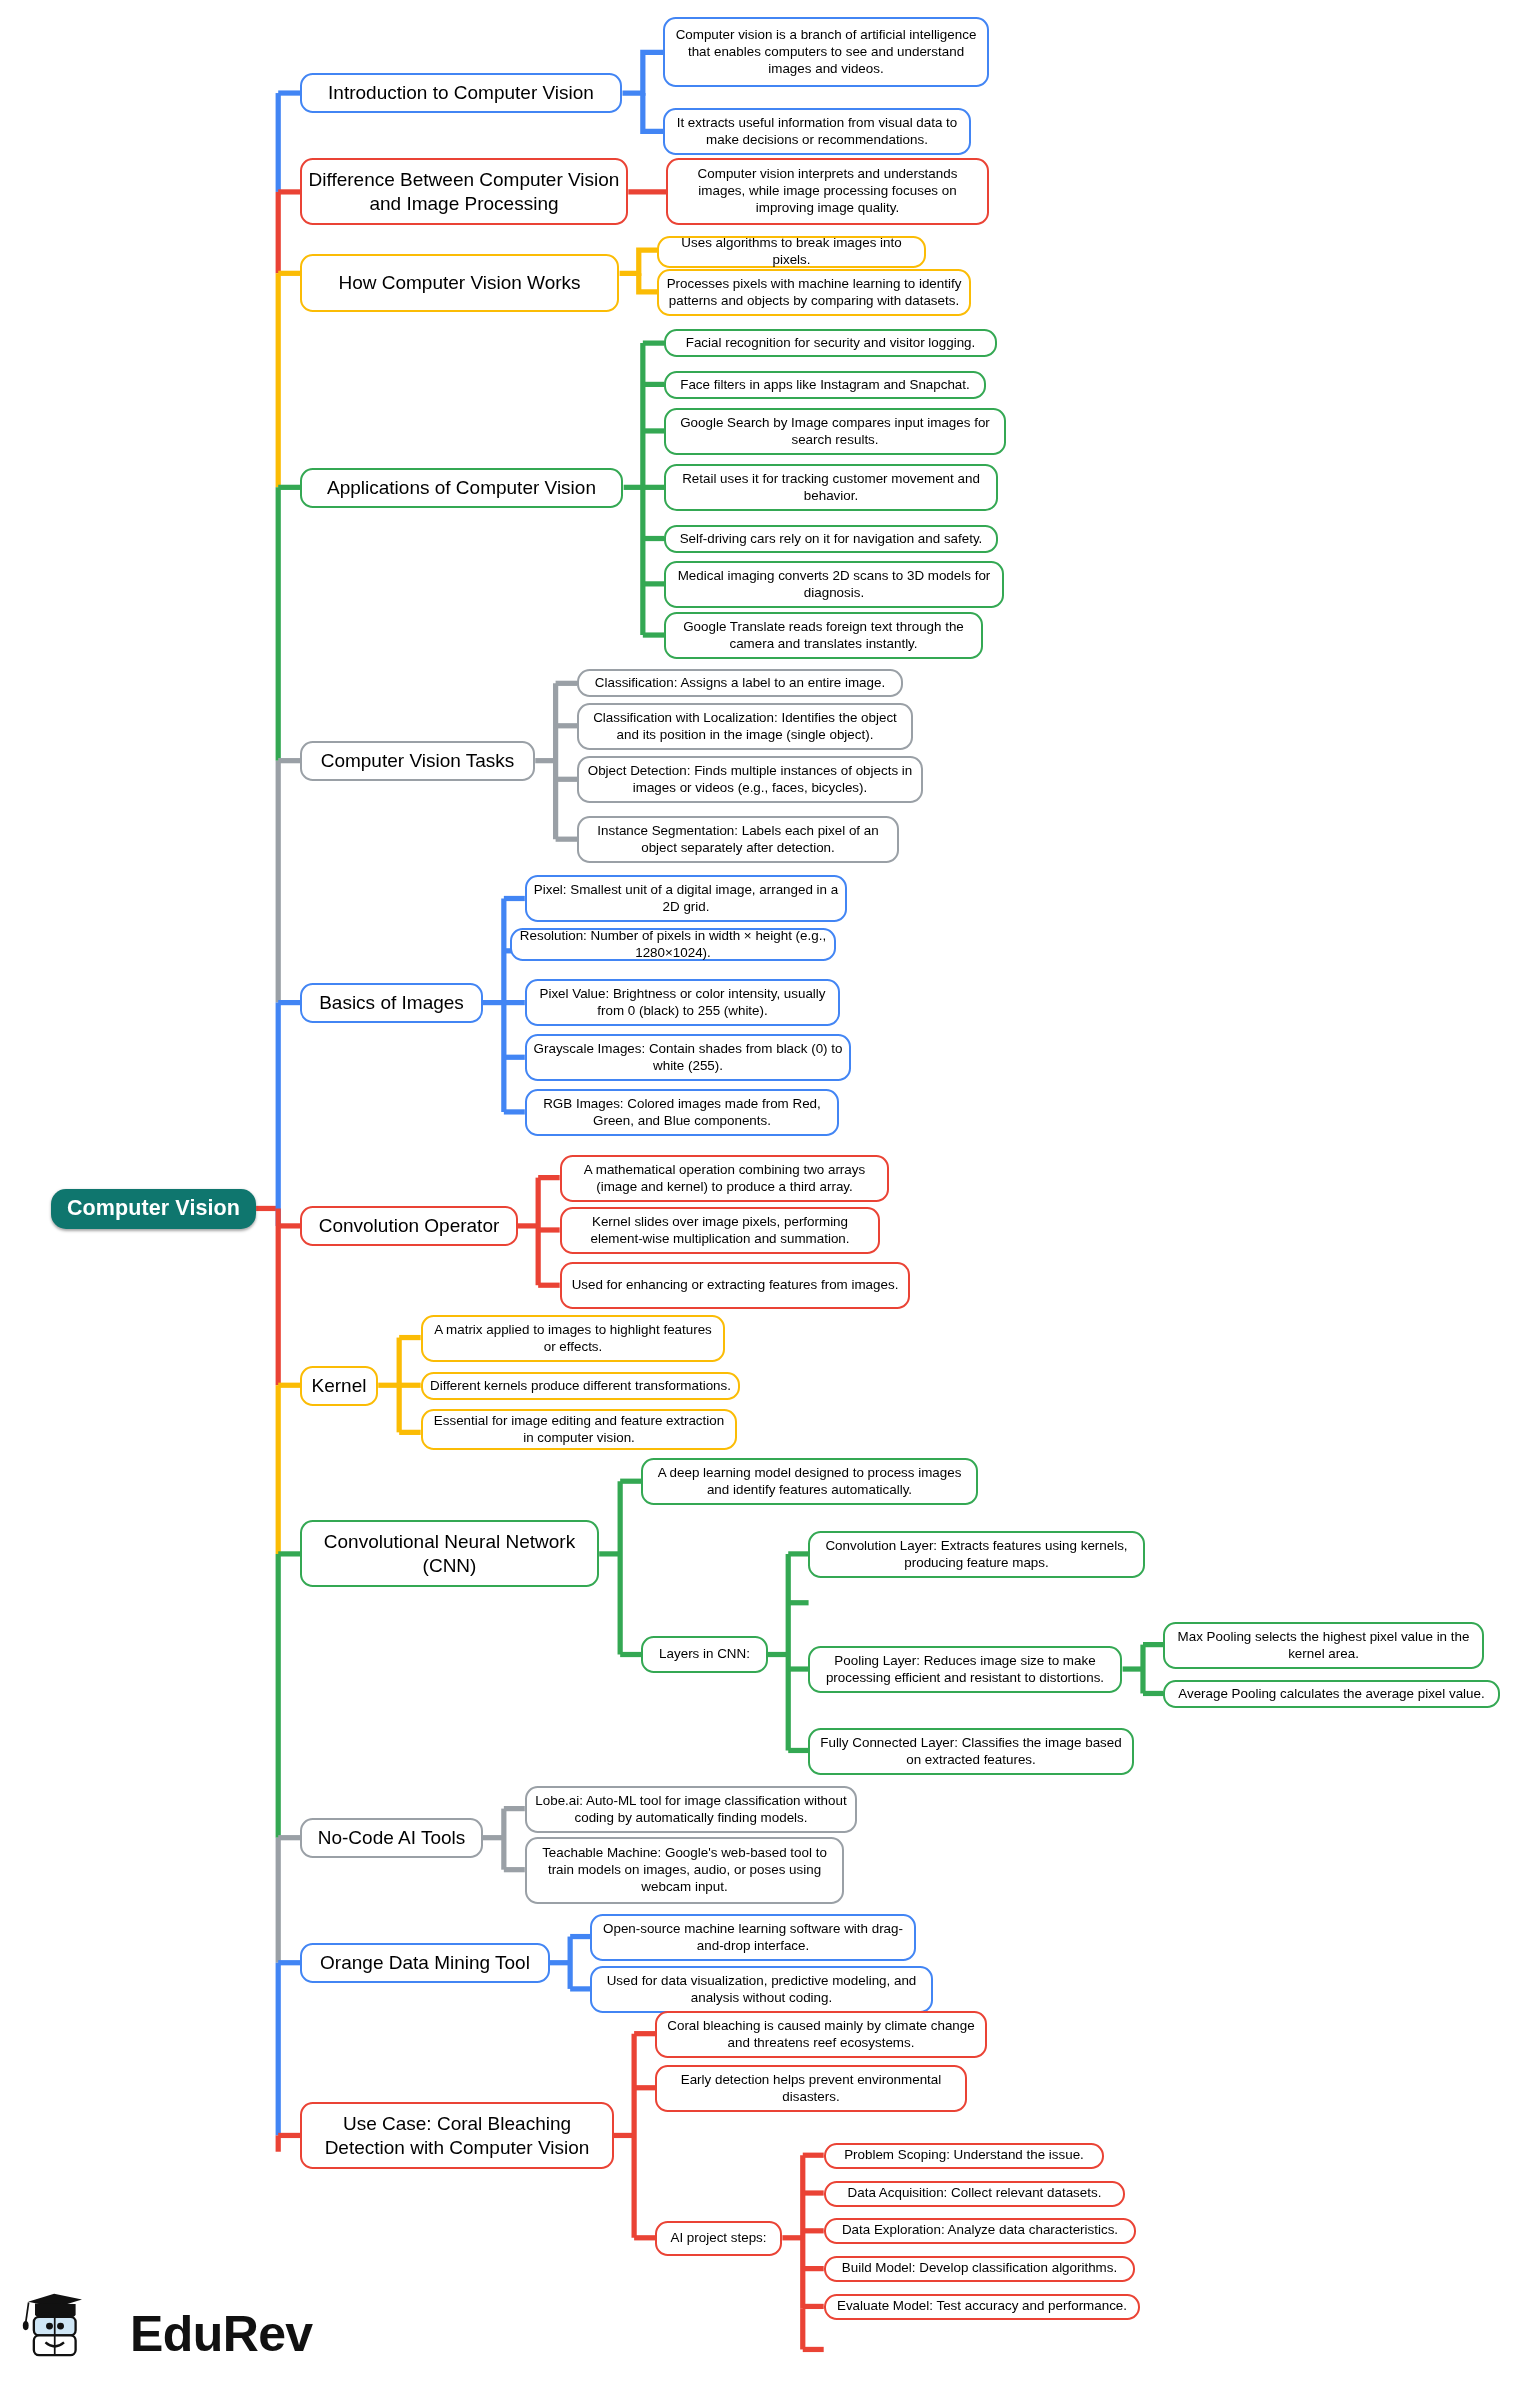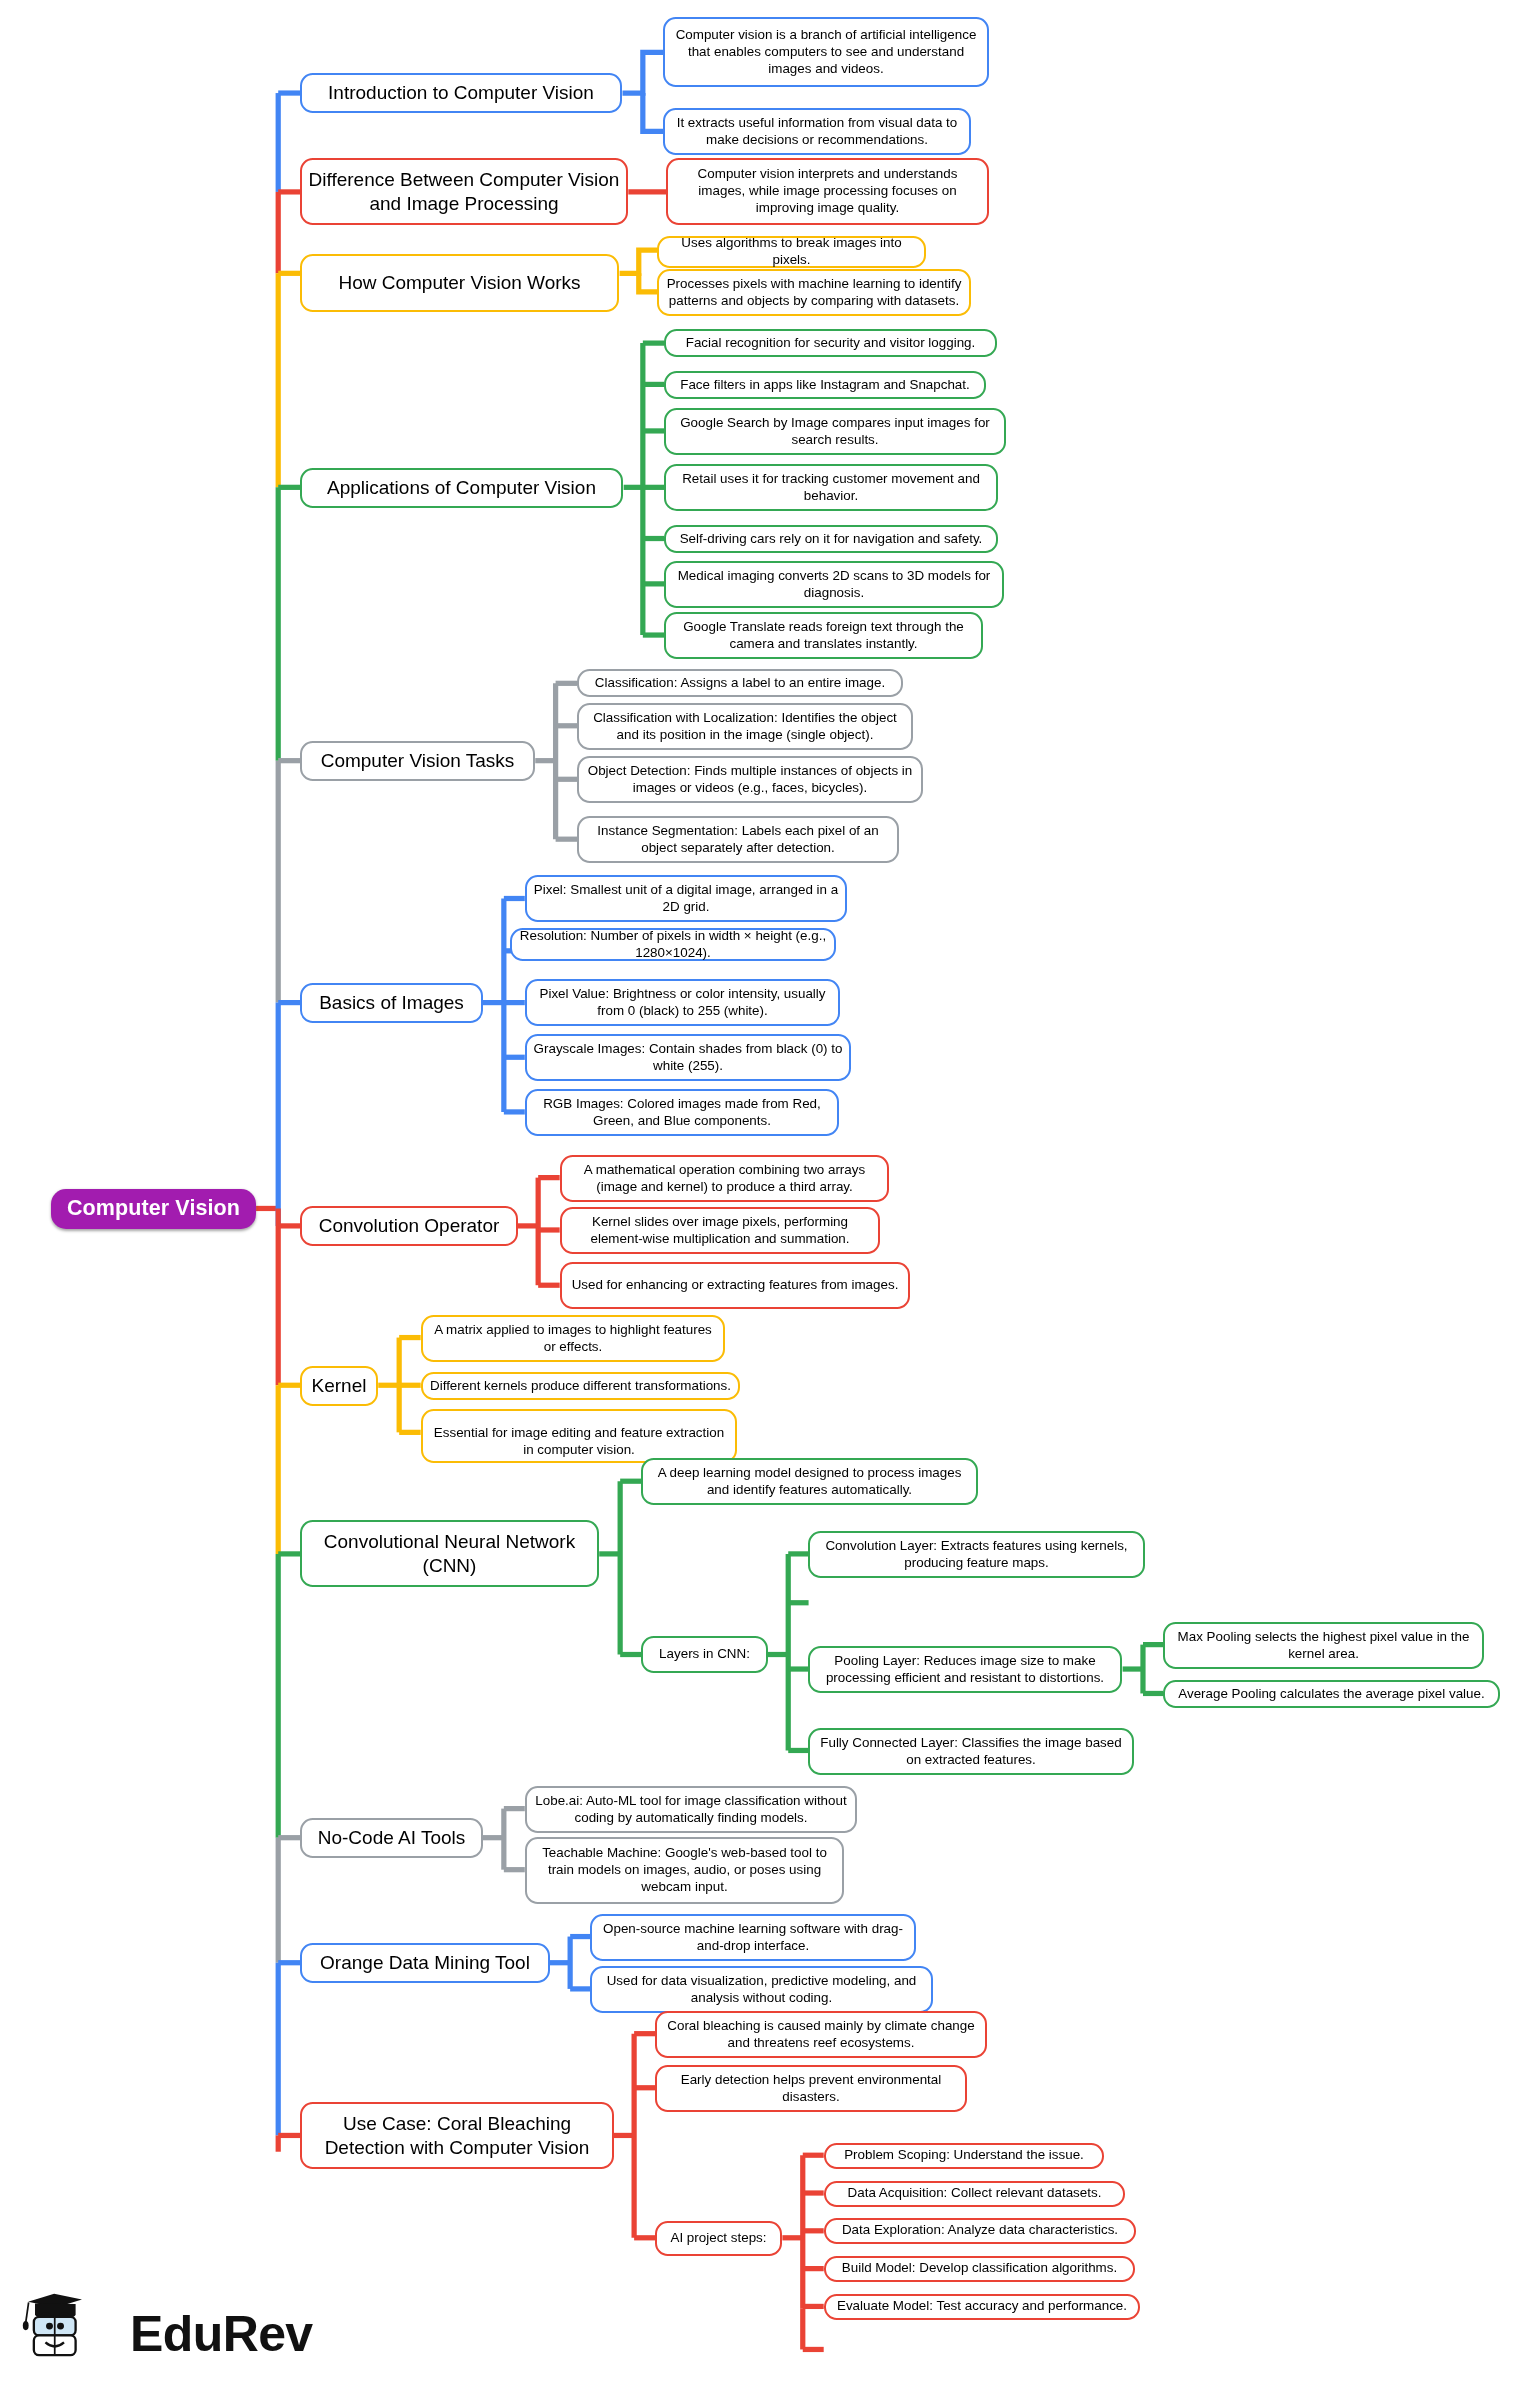--- a/index.html
+++ b/index.html
@@ -19,21 +19,21 @@
     background:#fff;
     border-style:solid;
     border-radius:12.8px;
     display:flex; align-items:center; justify-content:center;
     text-align:center;
     color:#000;
     line-height:1.26;
     padding:2.3px 5.8px;
   }
   .root {
-    background:#a21caf; color:#fff; border:none; border-radius:15px;
+    background:#0f766e; color:#fff; border:none; border-radius:15px;
     font-weight:bold; font-size:21.5px; letter-spacing:0.1px;
     box-shadow:0 1.2px 2.9px rgba(0,0,0,.35);
   }
   .lvl1 { border-width:2.9px; font-size:19px; }
   .lvl2 { border-width:2.9px; font-size:13.4px; }
   .lvl3 { border-width:2.9px; font-size:13.4px; }
 
   .c-blue   { border-color:#4285F4; }
   .c-red    { border-color:#EA4335; }
   .c-yellow { border-color:#FBBC05; }
@@ -302,21 +302,21 @@
   <div class="node lvl2 c-red" style="left:560px; top:1262px; width:350px; height:47px;">
     <span>Used for enhancing or extracting features from images.</span>
   </div>
 
   <div class="node lvl2 c-yellow" style="left:421px; top:1315px; width:304px; height:47px;">
     <span>A matrix applied to images to highlight features or effects.</span>
   </div>
   <div class="node lvl2 c-yellow" style="left:421px; top:1372px; width:319px; height:28px;">
     <span>Different kernels produce different transformations.</span>
   </div>
-  <div class="node lvl2 c-yellow" style="left:421px; top:1409px; width:316px; height:54px;align-items:flex-end;">
+  <div class="node lvl2 c-yellow" style="left:421px; top:1409px; width:316px; height:41px;">
     <span>Essential for image editing and feature extraction in computer vision.</span>
   </div>
 
   <div class="node lvl2 c-green" style="left:641px; top:1458px; width:337px; height:47px;">
     <span>A deep learning model designed to process images and identify features automatically.</span>
   </div>
   <div class="node lvl3 c-green" style="left:641px; top:1636px; width:127px; height:37px;">
     <span>Layers in CNN:</span>
   </div>
 

